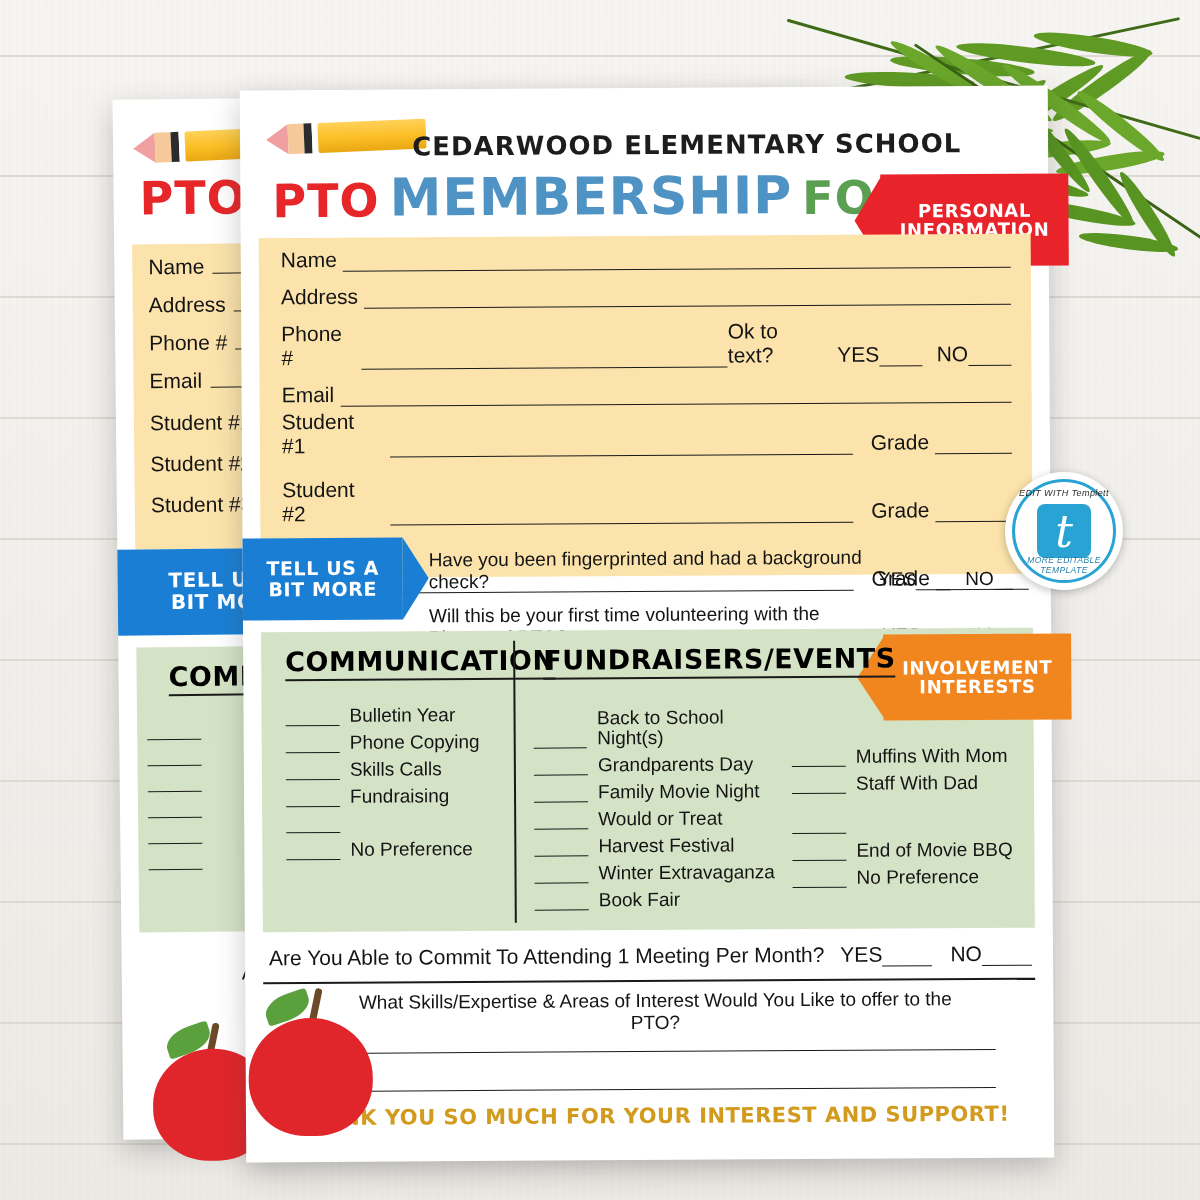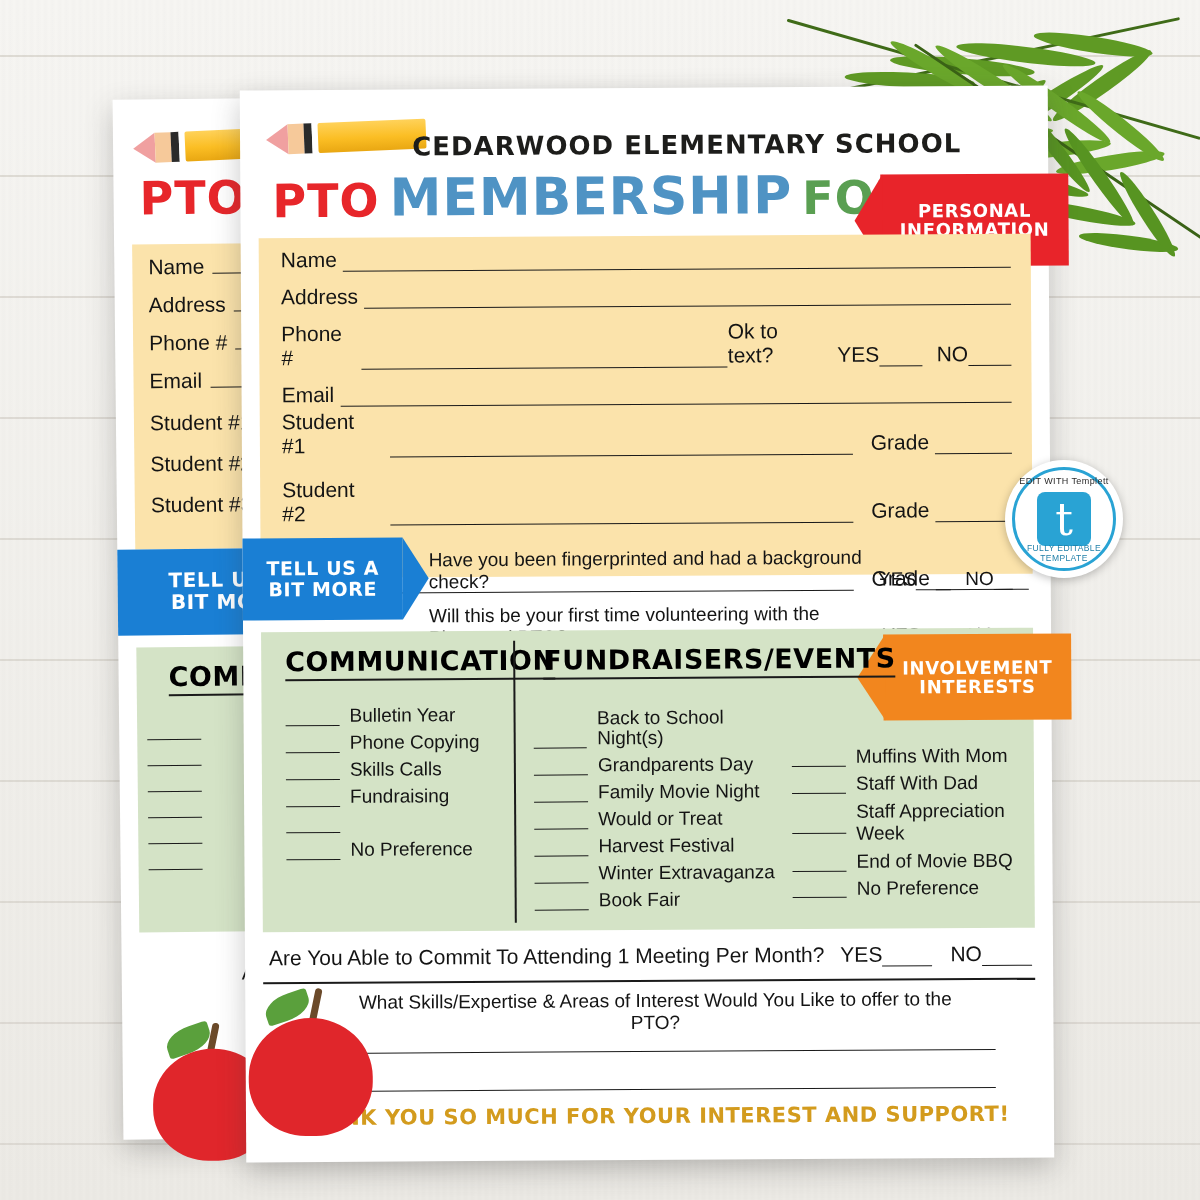--- a/index.html
+++ b/index.html
@@ -362,21 +362,20 @@
     <div class="chk-row">
         <div class="chk-line"></div>
         <div class="chk-text">Muffins With Mom</div>
       </div>
     <div class="chk-row">
         <div class="chk-line"></div>
         <div class="chk-text">Staff With Dad</div>
       </div>
     <div class="chk-row" style="align-items:flex-start;">
         <div class="chk-line" style="margin-top:14px;"></div>
-        <div class="chk-text" style="max-width:150px;line-height:1.15;">Staff Appreciation Week</div>
       </div>
     <div class="chk-row">
         <div class="chk-line"></div>
         <div class="chk-text">End of Movie BBQ</div>
       </div>
     <div class="chk-row">
         <div class="chk-line"></div>
         <div class="chk-text">No Preference</div>
       </div>
   </div>
@@ -396,18 +395,18 @@
 
   <div class="thanks center" style="position:absolute;left:40px;top:1016px;width:730px;">THANK YOU SO MUCH FOR YOUR INTEREST AND SUPPORT!</div>
 
   <div class="apple" style="left:-5px;top:888px;width:150px;height:170px;">
     <div class="stem" style="left:72px;top:10px;"></div>
     <div class="leaf" style="left:24px;top:16px;"></div>
     <div class="body" style="left:8px;top:40px;width:124px;height:118px;"></div>
   </div>
 </div>
 
-<div class="badge" style="left:1005px;top:460px;">
+<div class="badge" style="left:1005px;top:472px;font-style:italic;">
   <div class="ring"></div>
   <div class="top-txt">EDIT WITH Templett</div>
   <div class="tmark">t</div>
-  <div class="bot-txt">FULLY EDITABLE TEMPLATE</div>
+  <div class="bot-txt">MORE EDITABLE TEMPLATE</div>
 </div>
 
 </body></html>

